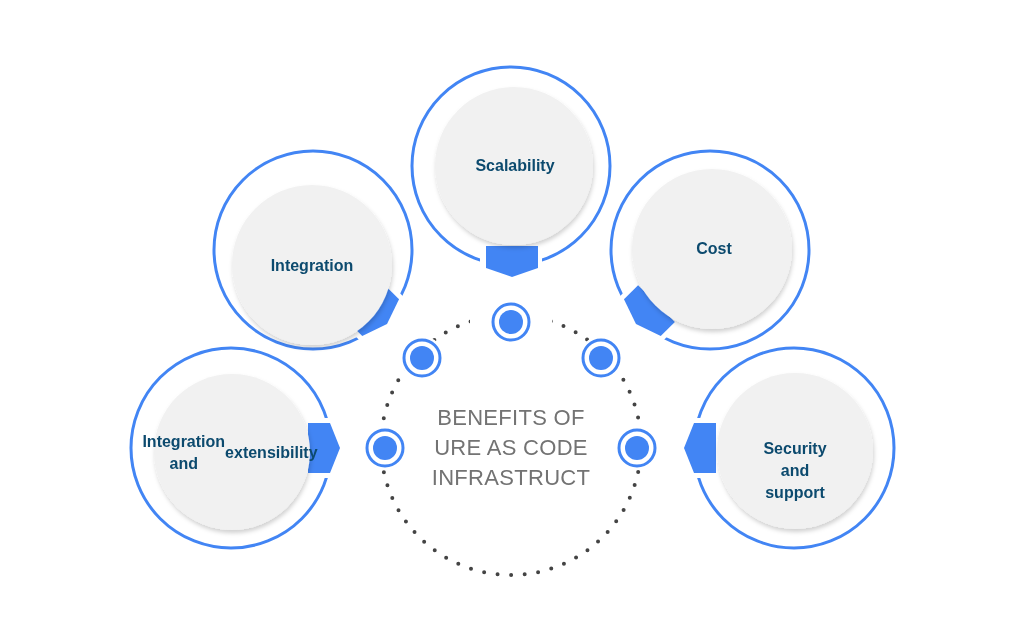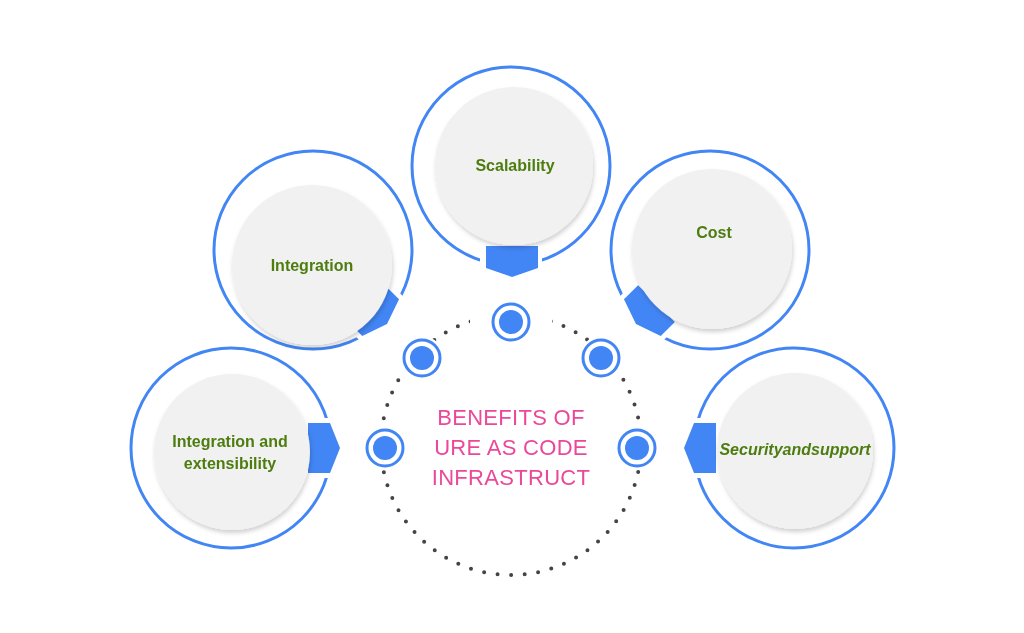--- a/index.html
+++ b/index.html
@@ -1,19 +1,19 @@
 <!DOCTYPE html>
 <html><head>
 <meta charset="utf-8">
 <style>
   html, body { margin: 0; padding: 0; background: #ffffff; }
   body { width: 1024px; height: 633px; position: relative; overflow: hidden; font-family: "Liberation Sans", sans-serif; }
   svg.diagram { position: absolute; left: 0; top: 0; }
-  .label { position: absolute; display: flex; align-items: center; justify-content: center; text-align: center; color: #4d7c0f; font-weight: bold; font-size: 16px; line-height: 22px; font-family: "Liberation Sans", sans-serif; }
-  .center-title { position: absolute; display: flex; align-items: center; justify-content: center; text-align: center; color: #ec4899; font-size: 22px; line-height: 30px; letter-spacing: 0.3px; font-family: "Liberation Sans", sans-serif; }
+  .label { position: absolute; display: flex; align-items: center; justify-content: center; text-align: center; color: #0c4a6e; font-weight: bold; font-size: 16px; line-height: 22px; font-family: "Liberation Sans", sans-serif; }
+  .center-title { position: absolute; display: flex; align-items: center; justify-content: center; text-align: center; color: #737373; font-size: 22px; line-height: 30px; letter-spacing: 0.3px; font-family: "Liberation Sans", sans-serif; }
 </style>
 </head>
 <body>
 
 <svg class="diagram" width="1024" height="633" viewBox="0 0 1024 633">
   <defs>
     <filter id="sh" x="-20%" y="-20%" width="140%" height="140%">
       <feDropShadow dx="1" dy="3" stdDeviation="2" flood-color="#000" flood-opacity="0.18"></feDropShadow>
     </filter>
   </defs>
@@ -93,28 +93,28 @@
     <circle cx="795" cy="451" r="78" fill="#F1F1F1" filter="url(#sh)"></circle>
   </g>
 </svg>
 
 <div class="label" style="left:435px; top:146px; width:160px; height:40px; flex-direction:column;">
   <span>Scalability</span>
 </div>
 <div class="label" style="left:232px; top:246px; width:160px; height:40px; flex-direction:column;">
   <span>Integration</span>
 </div>
-<div class="label" style="left:634px; top:213px; width:160px; height:40px; flex-direction:column;">
+<div class="label" style="left:634px; top:229px; width:160px; height:40px; flex-direction:column;">
   <span>Cost</span>
 </div>
-<div class="label" style="left:150px; top:430px; width:160px; height:46px; flex-direction:column;">
+<div class="label" style="left:150px; top:430px; width:160px; height:46px; flex-direction:row;">
   <span>Integration and</span>
   <span>extensibility</span>
 </div>
-<div class="label" style="left:715px; top:416px; width:160px; height:68px; font-style:italic;">
+<div class="label" style="left:715px; top:437px; width:160px; height:68px; flex-direction:column;">
   <span>Security</span>
   <span>and</span>
   <span>support</span>
 </div>
 
 <div class="center-title" style="left:410px; top:402px; width:202px; height:92px; flex-direction:column;">
   <span>BENEFITS OF</span>
   <span>URE AS CODE</span>
   <span>INFRASTRUCT</span>
 </div>

